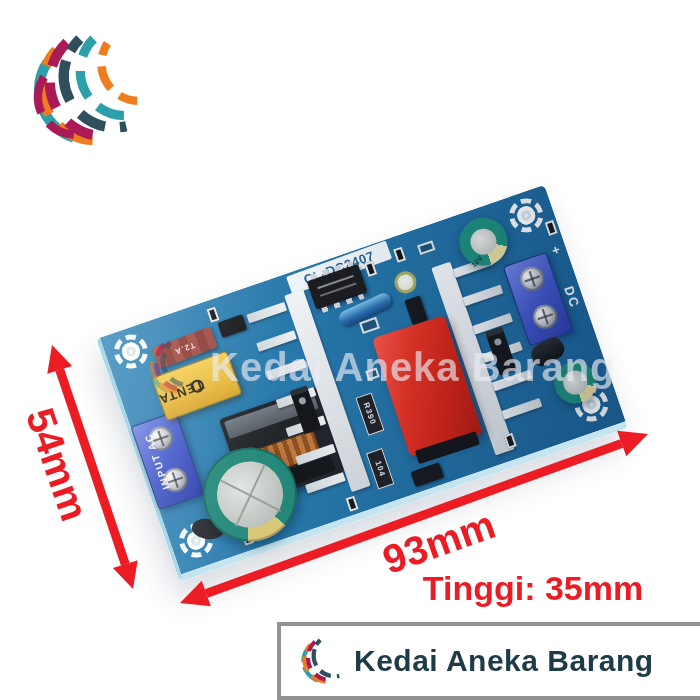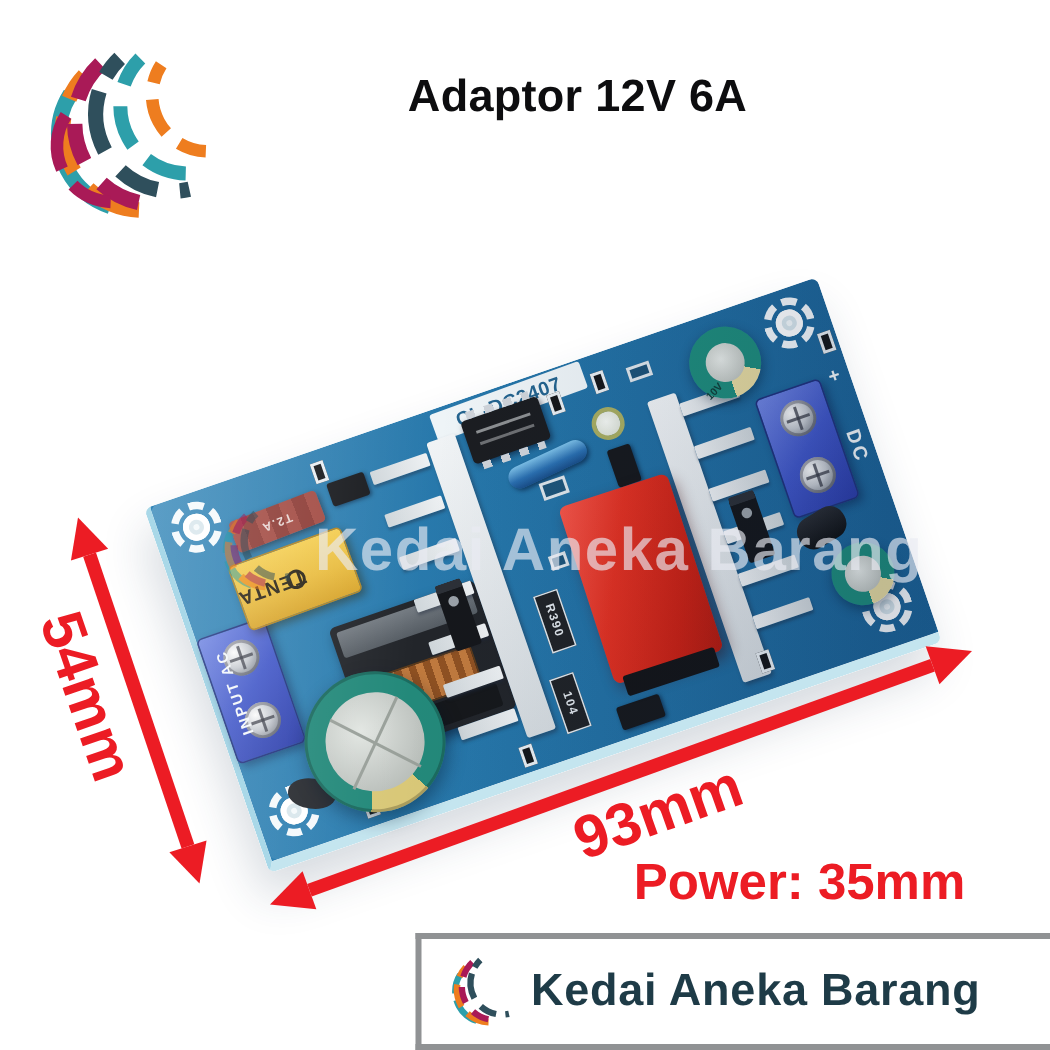--- a/index.html
+++ b/index.html
@@ -138,21 +138,20 @@
         <path d="M63 4 A58 58 0 0 0 63 116" stroke="#a91a57" stroke-width="11" stroke-dasharray="30 18 28 20 30"></path>
         <path d="M77 7 A55 55 0 0 0 77 113" stroke="#2f4f5c" stroke-width="11" stroke-dasharray="16 12 44 18 30"></path>
         <path d="M90 14 A48 48 0 0 0 90 106" stroke="#2d9faa" stroke-width="10" stroke-dasharray="22 16 30 14 30"></path>
         <path d="M101 25 A40 40 0 0 0 101 95" stroke="#ee7d1f" stroke-width="9" stroke-dasharray="14 12 26 12 20"></path>
         <path d="M24 25 A40 40 0 0 0 24 95" stroke="#a91a57" stroke-width="9" stroke-dasharray="40 14 30"></path>
       </g>
     </svg>
   </div>
 
   <div class="titles">
-    <div>Adaptor 12V 6A</div>
   </div>
 
   <div class="pcb">
     <div class="hole" style="left:8px;top:6px">
         <i></i>
       </div>
     <div class="hole" style="left:426px;top:6px">
         <i></i>
       </div>
     <div class="hole" style="left:426px;top:206px">
@@ -282,21 +281,21 @@
       <polygon points="52,345 47.3,373.7 72.1,365.9"></polygon>
       <polygon points="133,589 112.9,568.1 137.7,560.3"></polygon>
       <line x1="206.3" y1="593.5" x2="621.7" y2="443.5" stroke="#ec1c24" stroke-width="9"></line>
       <polygon points="180,603 210.9,606.2 201.7,580.8"></polygon>
       <polygon points="648,434 626.3,456.2 617.1,430.8"></polygon>
     </g>
   </svg>
 
   <div class="dim dim54">54mm</div>
   <div class="dim dim93">93mm</div>
-  <div class="dim dimT">Power: 35mm</div>
+  <div class="dim dimT">Tinggi: 35mm</div>
 
   <div class="footer">
     <svg viewBox="0 0 120 120">
       <g transform="rotate(-28 60 60)" fill="none">
         <path d="M34 13 A54 54 0 0 0 34 107" stroke="#2d9faa" stroke-width="11" stroke-dasharray="34 12 52 40"></path>
         <path d="M49 6 A57 57 0 0 0 49 114" stroke="#ee7d1f" stroke-width="11" stroke-dasharray="20 14 40 16 40"></path>
         <path d="M63 4 A58 58 0 0 0 63 116" stroke="#a91a57" stroke-width="11" stroke-dasharray="30 18 28 20 30"></path>
         <path d="M77 7 A55 55 0 0 0 77 113" stroke="#2f4f5c" stroke-width="11" stroke-dasharray="16 12 44 18 30"></path>
       </g>
     </svg>

